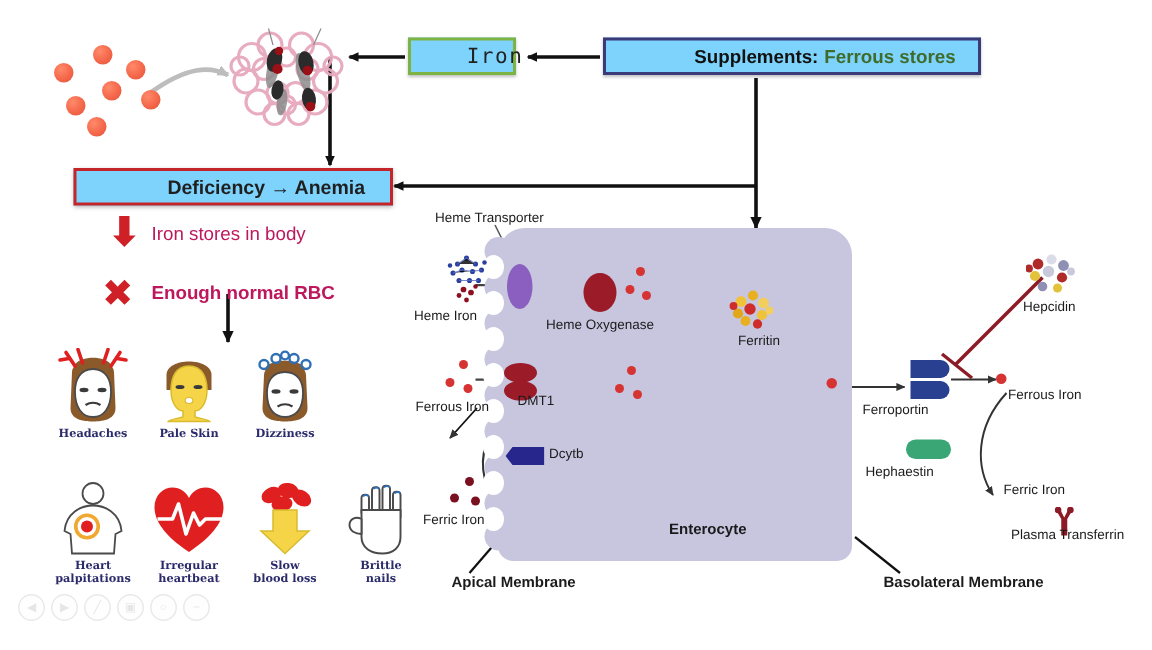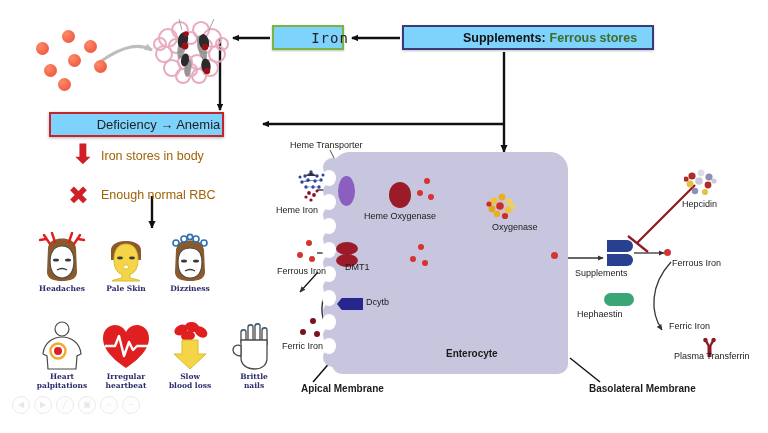--- a/index.html
+++ b/index.html
@@ -35,33 +35,33 @@
   }
   #supplements-box{
     left:402px;top:25px;width:252px;height:25px;
     border:2px solid #3b3b7a;
     font-size:12.5px;font-weight:bold;
     box-shadow:0 1px 2px rgba(0,0,0,.25);
   }
   #supplements-box .lbl{color:#111;}
   #supplements-box .val{color:#3f6b2b;margin-left:4px;}
   #deficiency-box{
-    left:49px;top:112px;width:175px;height:25px;
+    left:49px;top:112px;width:213px;height:25px;
     border:2.5px solid #c4252a;
-    font-size:13px;font-weight:normal;color:#1f1f1f;
+    font-size:13px;font-weight:bold;color:#1f1f1f;
     box-shadow:0 1px 3px rgba(0,0,0,.3);
   }
 
   
   #connectors{left:0;top:0;width:768px;height:433px;}
 
   
-  .sym-line{font-size:12.5px;color:#a16207;white-space:nowrap;}
+  .sym-line{font-size:12.5px;color:#be185d;white-space:nowrap;}
   #iron-stores-text{left:101px;top:149px;}
-  #rbc-text{left:101px;top:188px;}
+  #rbc-text{left:101px;top:188px;font-weight:bold;}
 
   .bigarrow-down{
     font-size:26px;line-height:1;color:#cf2027;font-weight:bold;
   }
   #iron-stores-arrow{left:72px;top:141px;}
   #rbc-x{left:68px;top:181px;font-size:25px;color:#cf2027;font-weight:bold;
          font-family:"DejaVu Sans",sans-serif;}
 
   
   .sym-cell{
@@ -527,26 +527,26 @@
 
   <div class="abs dot" style="left:664px;top:249px;width:7px;height:7px"></div>
 
   <div class="abs dot dark" style="left:310px;top:318px;width:6px;height:6px"></div>
   <div class="abs dot dark" style="left:300px;top:329px;width:6px;height:6px"></div>
   <div class="abs dot dark" style="left:314px;top:331px;width:6px;height:6px"></div>
 
   <div class="abs dlabel" style="left:290px;top:140px">Heme Transporter</div>
   <div class="abs dlabel" style="left:276px;top:205px">Heme Iron</div>
   <div class="abs dlabel" style="left:364px;top:211px">Heme Oxygenase</div>
-  <div class="abs dlabel" style="left:492px;top:222px">Oxygenase</div>
+  <div class="abs dlabel" style="left:492px;top:222px">Ferritin</div>
   <div class="abs dlabel" style="left:277px;top:266px">Ferrous Iron</div>
   <div class="abs dlabel" style="left:345px;top:262px">DMT1</div>
   <div class="abs dlabel" style="left:366px;top:297px">Dcytb</div>
   <div class="abs dlabel" style="left:282px;top:341px">Ferric Iron</div>
-  <div class="abs dlabel" style="left:575px;top:268px">Supplements</div>
+  <div class="abs dlabel" style="left:575px;top:268px">Ferroportin</div>
   <div class="abs dlabel" style="left:577px;top:309px">Hephaestin</div>
   <div class="abs dlabel" style="left:682px;top:199px">Hepcidin</div>
   <div class="abs dlabel" style="left:672px;top:258px">Ferrous Iron</div>
   <div class="abs dlabel" style="left:669px;top:321px">Ferric Iron</div>
   <div class="abs dlabel" style="left:674px;top:351px">Plasma Transferrin</div>
   <div class="abs dlabel bold" style="left:301px;top:383px">Apical Membrane</div>
   <div class="abs dlabel bold" style="left:589px;top:383px">Basolateral Membrane</div>
 
   <div class="abs" id="toolbar">
     <div class="tb-btn">◀</div>

